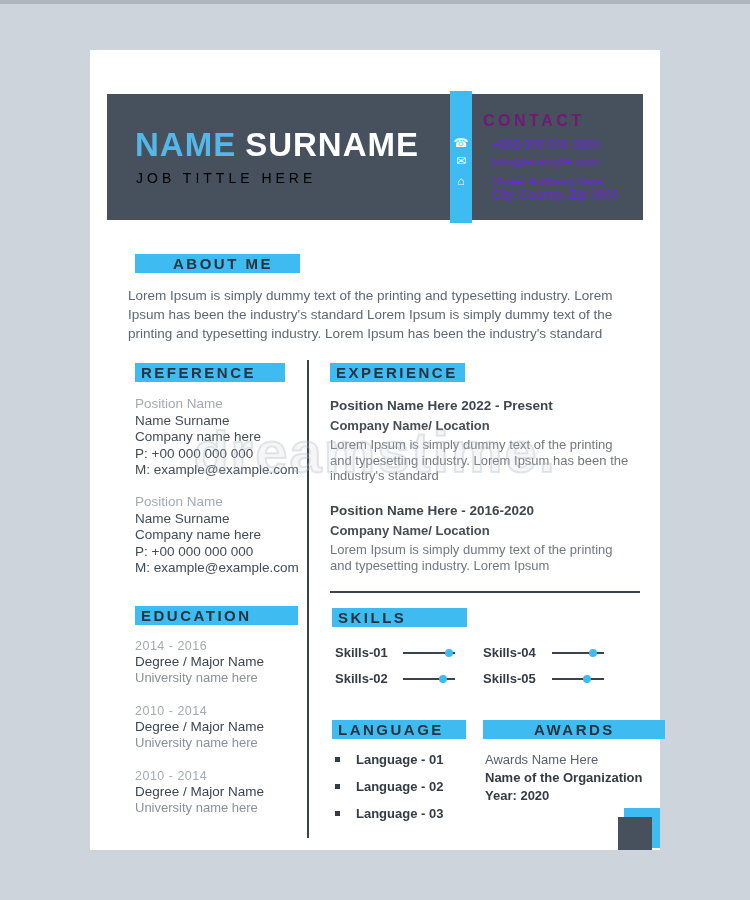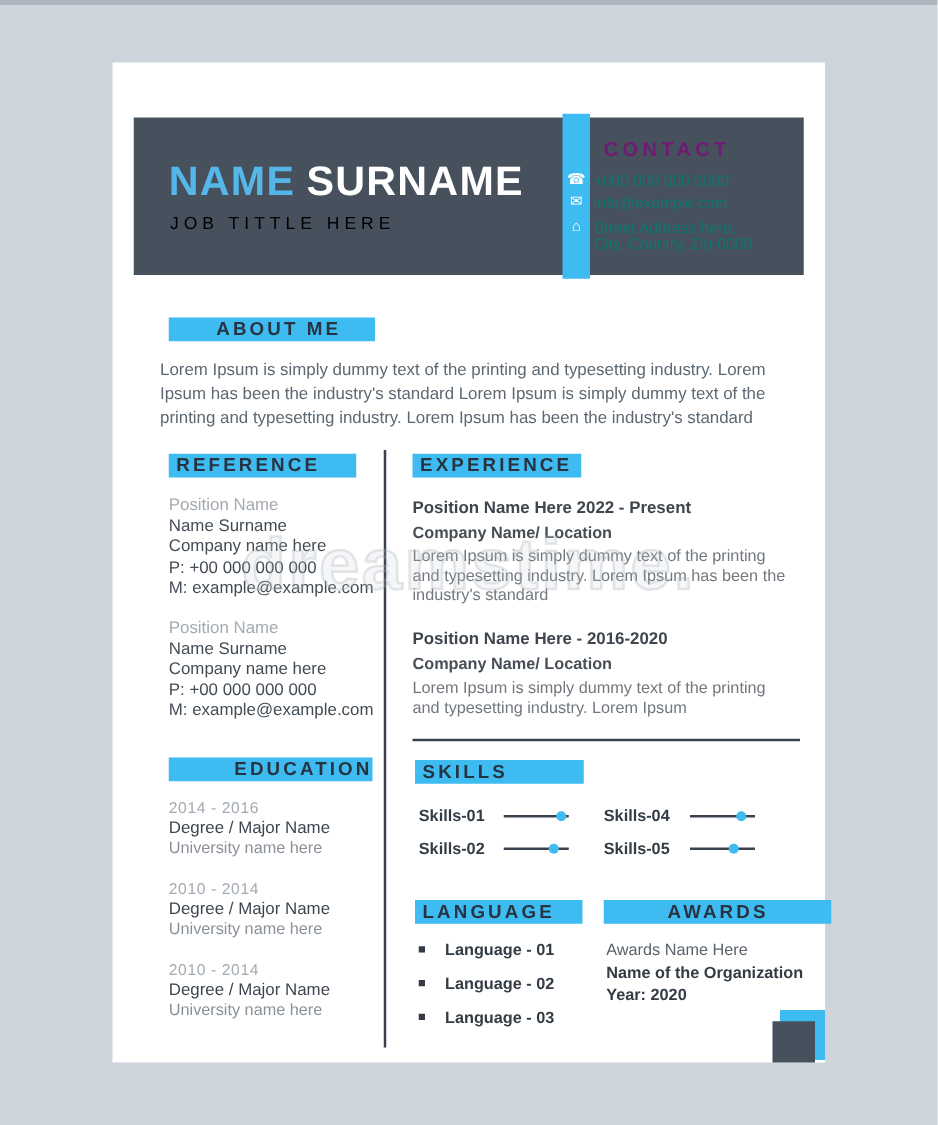--- a/index.html
+++ b/index.html
@@ -14,21 +14,21 @@
     -webkit-text-stroke:2px rgba(170,176,186,0.30);pointer-events:none;z-index:5;}
 
   
   .header-box{position:absolute;left:17px;top:44px;width:536px;height:126px;background:#47505d;}
   .accent-strip{position:absolute;left:360px;top:41px;width:22px;height:132px;background:#3ebcf2;z-index:2;}
   .name-line{position:absolute;left:45px;top:76px;font-size:33px;font-weight:800;letter-spacing:1px;white-space:nowrap;z-index:3;}
   .name-first{color:#55b7e8;}
   .name-last{color:#ffffff;margin-left:9px;}
   .job-title{position:absolute;left:46px;top:120px;font-size:14px;letter-spacing:4px;color:#000000;z-index:3;}
   .contact-title{position:absolute;left:393px;top:62px;font-size:16px;font-weight:800;letter-spacing:3.5px;color:#701a75;z-index:3;}
-  .contact-line{position:absolute;left:385px;font-size:12.5px;color:#0f766e;z-index:3;white-space:nowrap;}
+  .contact-line{position:absolute;left:402px;font-size:12.5px;color:#6d28d9;z-index:3;white-space:nowrap;}
   .strip-icon{position:absolute;left:360px;width:22px;text-align:center;color:#ffffff;font-size:12px;z-index:3;}
 
   
   .hbar{position:absolute;height:19px;background:#3ebcf2;z-index:3;}
   .hbar span{display:block;padding-left:6px;font-size:15px;font-weight:800;letter-spacing:2.5px;color:#273340;line-height:19px;white-space:nowrap;}
 
   .about-text{position:absolute;left:38px;top:236px;width:506px;font-size:13.5px;line-height:19px;color:#5d6872;z-index:3;}
 
   
   .ref-entry{position:absolute;left:45px;width:190px;font-size:13.5px;line-height:16.5px;color:#434c55;z-index:3;white-space:nowrap;}
@@ -102,21 +102,21 @@
       <div>M: example@example.com</div>
     </div>
     <div class="ref-entry" style="top:444px;">
       <div class="muted">Position Name</div>
       <div>Name Surname</div>
       <div>Company name here</div>
       <div>P: +00 000 000 000</div>
       <div>M: example@example.com</div>
     </div>
 
-    <div class="hbar" style="left:45px;top:556px;width:163px;text-align:right;">
+    <div class="hbar" style="left:45px;top:556px;width:163px;">
       <span>EDUCATION</span>
     </div>
     <div class="edu-entry" style="top:588px;">
       <div class="edu-years">2014 - 2016</div>
       <div class="edu-degree">Degree / Major Name</div>
       <div class="edu-school">University name here</div>
     </div>
     <div class="edu-entry" style="top:653px;">
       <div class="edu-years">2010 - 2014</div>
       <div class="edu-degree">Degree / Major Name</div>

